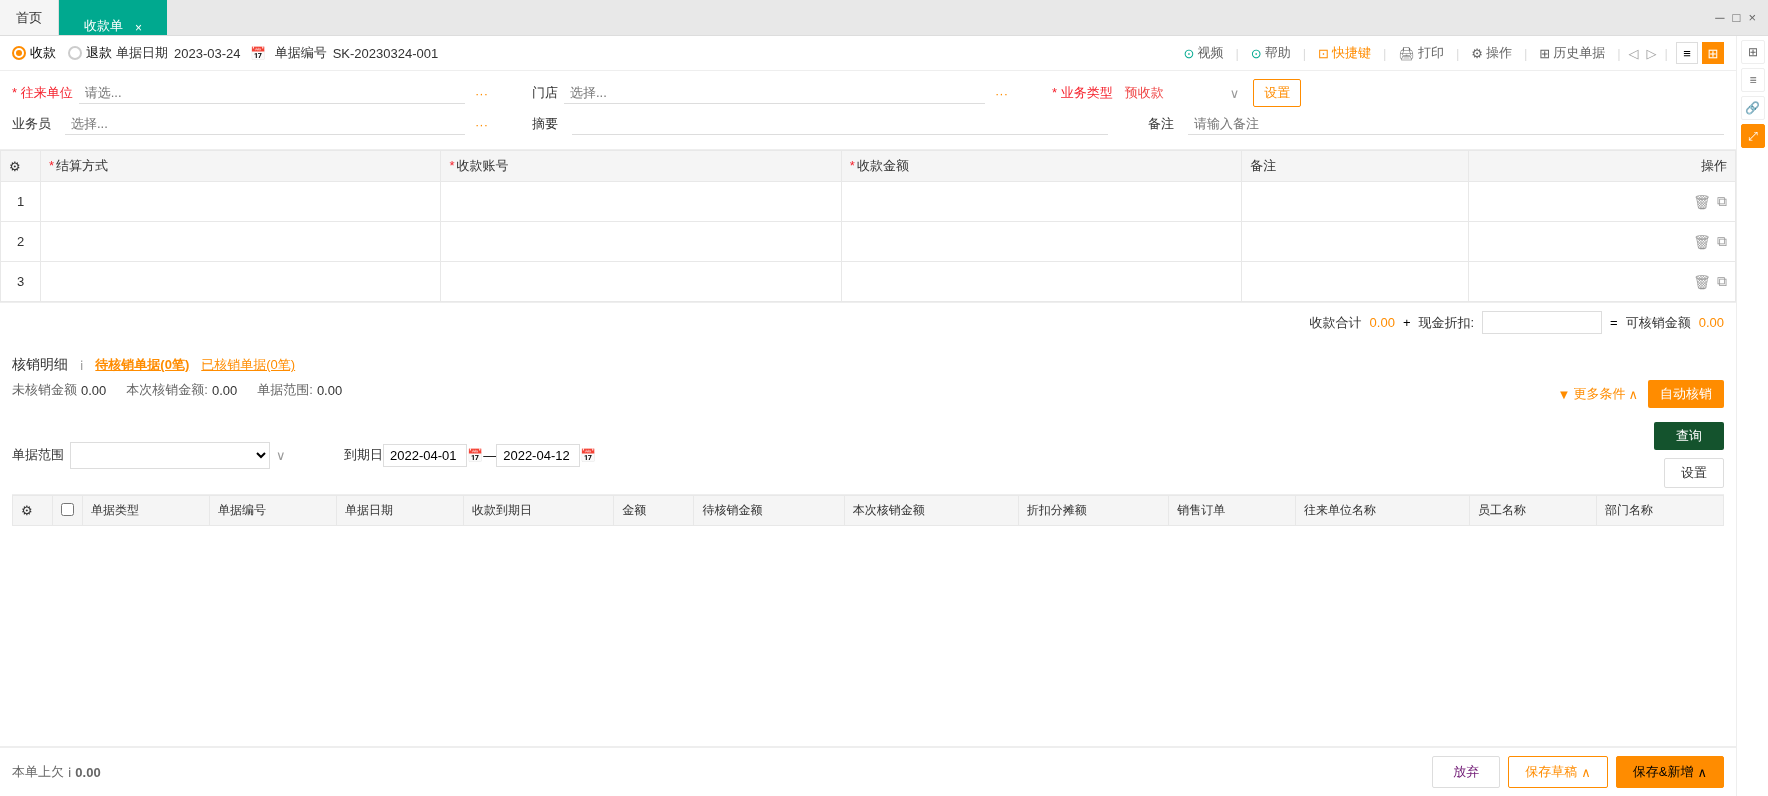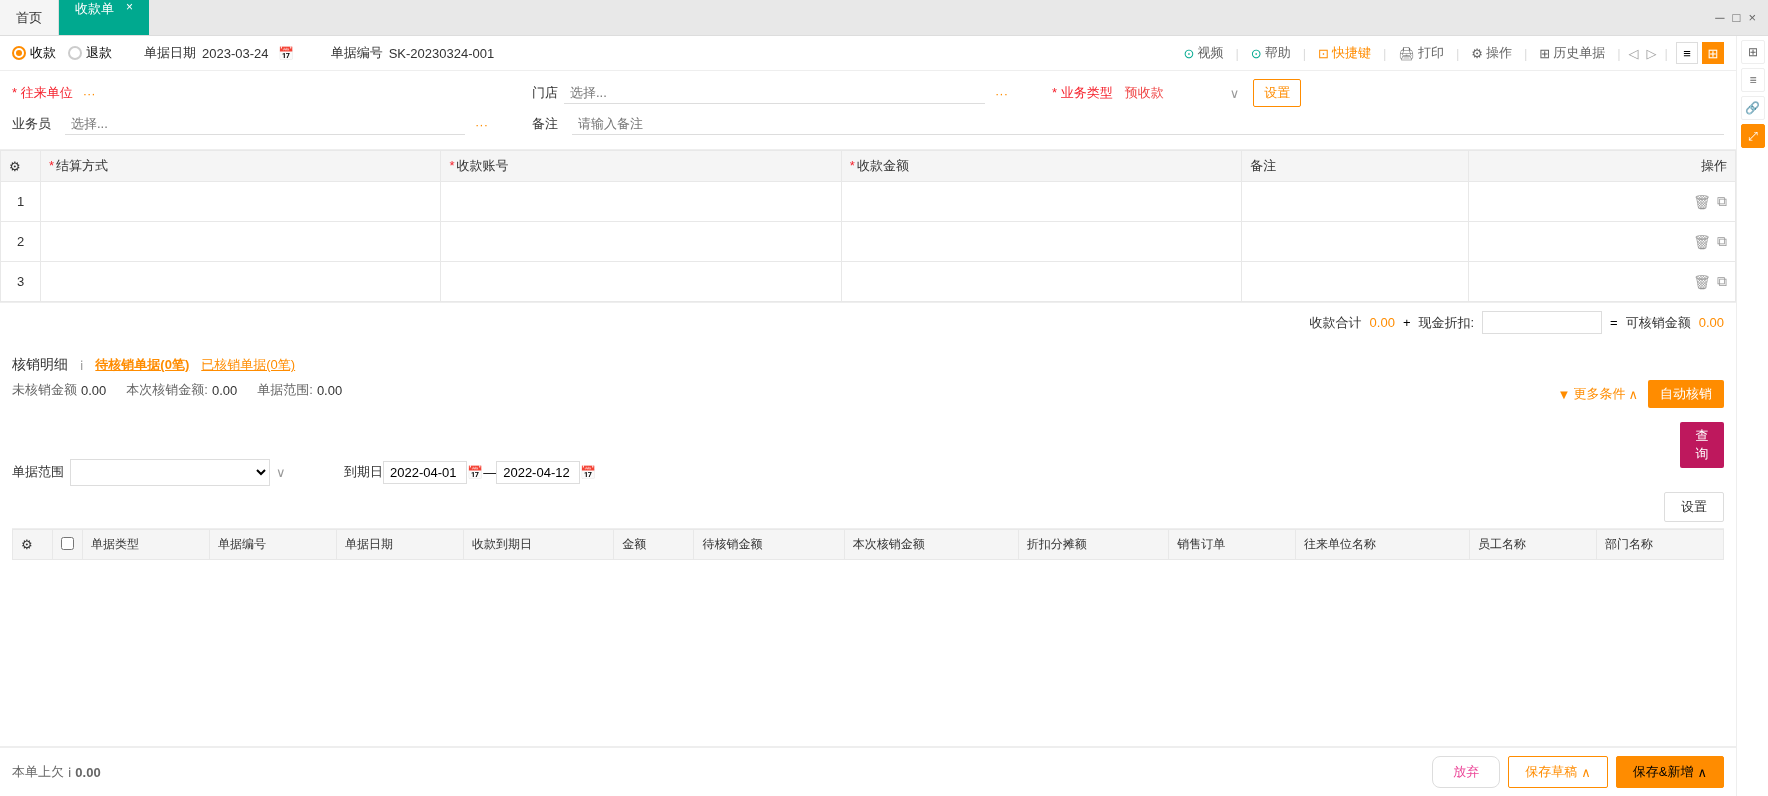--- a/index.html
+++ b/index.html
@@ -8,33 +8,33 @@
     
     .tab-bar {
       display: flex; align-items: center; background: #e8e8e8; height: 36px;
       border-bottom: 1px solid #ddd;
     }
     .tab-home {
       background: #f5f5f5; padding: 0 16px; height: 100%; display: flex; align-items: center;
       color: #333; cursor: pointer; border-right: 1px solid #ddd;
     }
     .tab-active {
-      background: #00a98f; padding: 0 16px; height: 100%; display: flex; align-items: flex-start;
+      background: #00a98f; padding: 0 25px; height: 100%; display: flex; align-items: flex-end;
       color: #fff; cursor: pointer; gap: 8px;
     }
     .tab-close { font-size: 12px; cursor: pointer; margin-left: 4px; }
     .tab-bar-right { margin-left: auto; display: flex; align-items: center; padding-right: 12px; gap: 8px; color: #666; }
 
     
     .main-area { background: #fff; height: calc(796px - 36px); display: flex; flex-direction: column; overflow: hidden; }
 
     
     .toolbar-row {
       display: flex; align-items: center; padding: 6px 12px; border-bottom: 1px solid #eee;
-      gap: 32px; background: #fff;
+      gap: 4px; background: #fff;
     }
     .radio-group { display: flex; align-items: center; gap: 12px; }
     .radio-item { display: flex; align-items: center; gap: 4px; cursor: pointer; }
     .radio-dot { width: 14px; height: 14px; border-radius: 50%; border: 2px solid #ccc; display: flex; align-items: center; justify-content: center; }
     .radio-dot.active { border-color: #ff8c00; }
     .radio-dot.active::after { content: ''; width: 6px; height: 6px; border-radius: 50%; background: #ff8c00; }
     .field-group { display: flex; align-items: center; gap: 6px; }
     .field-label { color: #333; white-space: nowrap; }
     .field-value { color: #333; font-weight: 500; }
     .icon-btn { color: #666; cursor: pointer; padding: 2px 4px; }
@@ -95,22 +95,22 @@
     .recon-stats { display: flex; align-items: center; gap: 20px; margin-bottom: 8px; }
     .stat-item { display: flex; align-items: center; gap: 4px; }
     .stat-label { color: #666; }
     .stat-value { color: #333; font-weight: 500; }
     .filter-btn { color: #ff8c00; cursor: pointer; display: flex; align-items: center; gap: 3px; }
     .auto-btn {
       background: #ff8c00; color: #fff; border: none; padding: 5px 12px;
       cursor: pointer; border-radius: 2px;
     }
     .query-btn {
-      background: #be185d; color: #fff; border: none; padding: 5px 12px;
-      cursor: pointer; border-radius: 2px; margin-bottom: 20px; display: block; width: 44px;
+      background: #14532d; color: #fff; border: none; padding: 5px 12px;
+      cursor: pointer; border-radius: 2px; margin-bottom: 4px; display: block; width: 70px;
     }
     .settings-btn2 {
       background: #fff; border: 1px solid #ddd; color: #333;
       padding: 5px 12px; cursor: pointer; border-radius: 2px; display: block; width: 60px; text-align: center;
     }
     .date-field { display: flex; align-items: center; gap: 0; }
     .date-input {
       border: 1px solid #ddd; padding: 3px 6px; outline: none; width: 84px;
     }
     .cal-icon { color: #ff8c00; cursor: pointer; }
@@ -121,22 +121,22 @@
     }
 
     
     .footer-bar {
       display: flex; align-items: center; padding: 8px 12px; border-top: 2px solid #eee;
       background: #fff; margin-top: auto;
     }
     .footer-info { display: flex; align-items: center; gap: 4px; color: #666; }
     .footer-actions { margin-left: auto; display: flex; gap: 8px; }
     .btn-abandon {
-      background: #fff; border: 1px solid #ddd; color: #ec4899;
-      padding: 6px 20px; cursor: pointer; border-radius: 8px; font-family: Liberation Serif, serif;
+      background: #fff; border: 1px solid #ddd; color: #701a75;
+      padding: 6px 20px; cursor: pointer; border-radius: 2px; font-family: Liberation Serif, serif;
     }
     .btn-draft {
       background: #fff; border: 1px solid #ff8c00; color: #ff8c00;
       padding: 6px 16px; cursor: pointer; border-radius: 2px; display: flex; align-items: center; gap: 4px;
     }
     .btn-save {
       background: #ff8c00; border: 1px solid #ff8c00; color: #000000;
       padding: 6px 16px; cursor: pointer; border-radius: 2px; display: flex; align-items: center; gap: 4px;
     }
 
@@ -244,39 +244,44 @@
           <div class="view-icon">≡</div>
           <div class="view-icon active">⊞</div>
         </div>
       </div>
     </div>
 
     <div class="form-area">
       <div class="form-row">
         <div class="form-field" style="max-width:480px;">
           <span class="form-field-label">* 往来单位</span>
+          <input class="form-input" type="text" placeholder="请选..." style="">
           <span class="more-btn">···</span>
         </div>
         <div class="form-field" style="max-width:480px; margin-left:40px;">
           <span class="form-field-label normal">门店</span>
           <input class="form-input" type="text" placeholder="选择..." style="">
           <span class="more-btn">···</span>
         </div>
         <div class="form-field" style="margin-left:40px; flex: 0 0 auto;">
           <span class="form-field-label">* 业务类型</span>
           <span style="margin-left:6px; color:#ef4444;">预收款</span>
           <span class="dropdown-arrow" style="margin-left:60px;">∨</span>
           <button class="settings-btn">设置</button>
         </div>
       </div>
       <div class="form-row">
         <div class="form-field" style="max-width:480px;">
           <span class="form-field-label normal">业务员</span>
           <input class="form-input" type="text" placeholder="选择..." style="margin-left: 8px;">
           <span class="more-btn">···</span>
+        </div>
+        <div class="form-field" style="margin-left:40px; flex:1;">
+          <span class="form-field-label normal">摘要</span>
+          <input class="form-input" type="text" style="margin-left: 8px;">
         </div>
         <div class="form-field" style="margin-left:40px; flex:1;">
           <span class="form-field-label normal">备注</span>
           <input class="form-input" type="text" placeholder="请输入备注" style="margin-left: 8px;">
         </div>
       </div>
     </div>
 
     <div style="margin: 0 0 0 0; overflow:auto; max-height:200px;">
       <table class="data-table">

